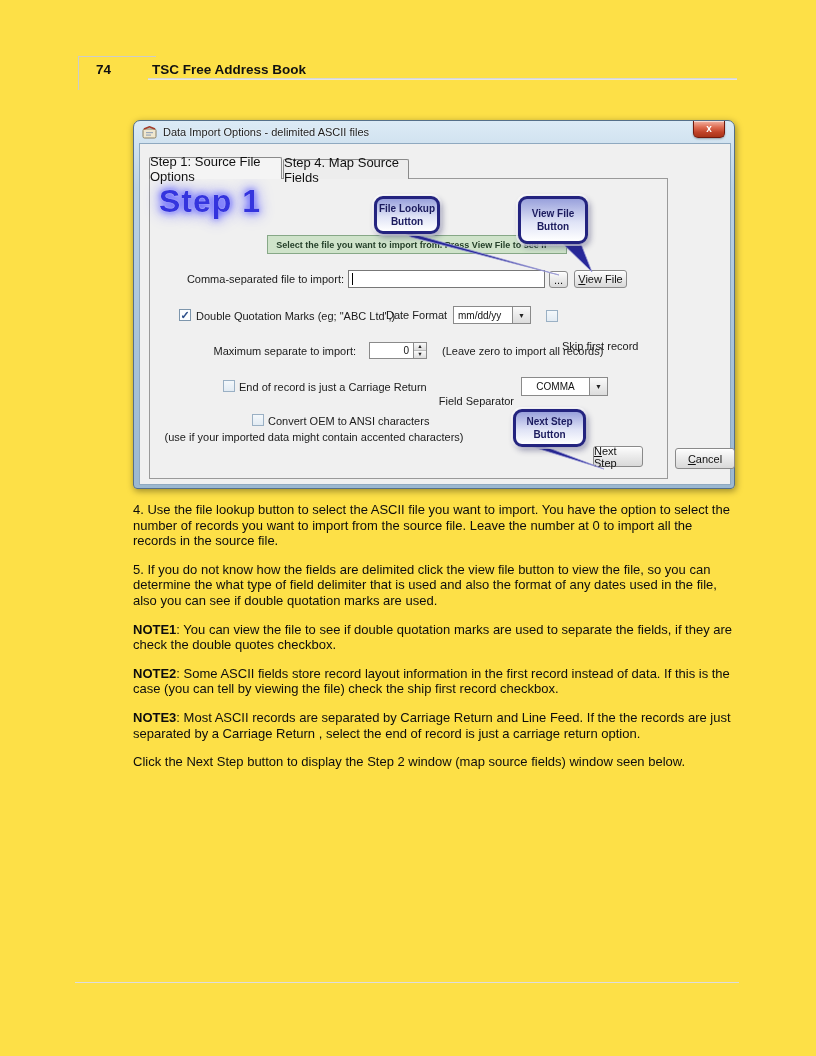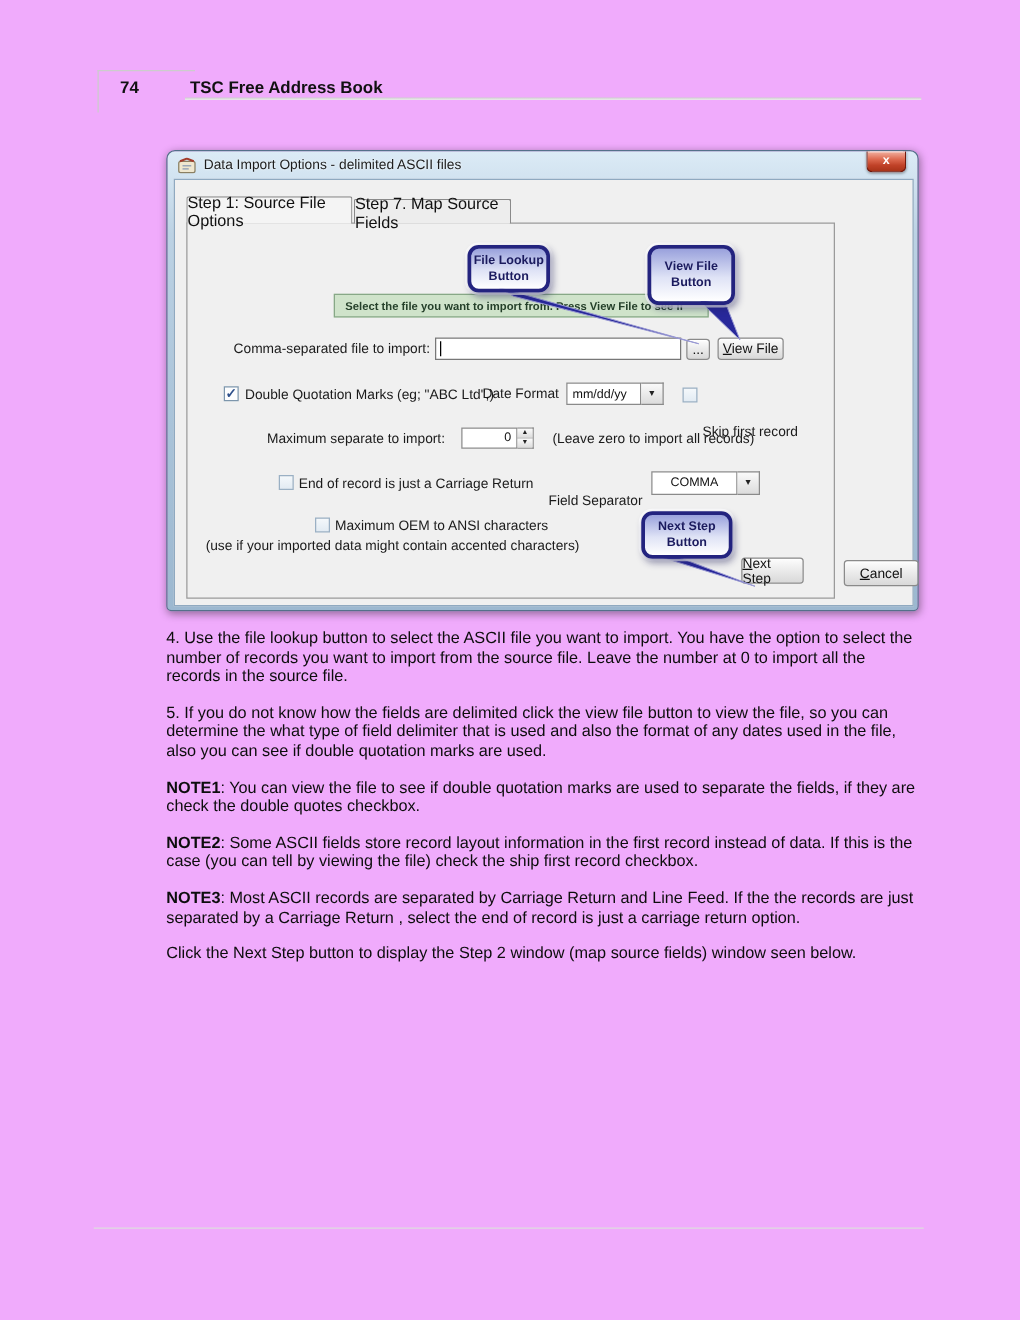--- a/index.html
+++ b/index.html
@@ -1,18 +1,18 @@
 <!DOCTYPE html>
 <html><head>
 <meta charset="utf-8">
 <style>
   * { margin:0; padding:0; box-sizing:border-box; }
   html,body { background:#888; }
   .page {
-    position:relative; width:816px; height:1056px; background:#f0abfc;
+    position:relative; width:816px; height:1056px; background:#fde047;
     font-family:"Liberation Sans", sans-serif; color:#111; overflow:hidden;
     margin:0 auto;
   }
   
   .hdr-vline  { position:absolute; left:78px;  top:56px; width:1px;  height:34px; background:#cccccc; }
   .hdr-topline{ position:absolute; left:78px;  top:56px; width:78px; height:1px;  background:#cccccc; }
   .hdr-rule   { position:absolute; left:148px; top:78px; width:589px; height:2px; background:linear-gradient(180deg,#cfcfcf,#ececec); }
   .hdr-num    { position:absolute; left:96px;  top:62px; font-size:13.5px; font-weight:bold; }
   .hdr-title  { position:absolute; left:152px; top:62px; font-size:13.5px; font-weight:bold; }
   
@@ -128,24 +128,25 @@
     <div class="close-btn">
       <span>x</span>
     </div>
 
     <div class="client"></div>
 
     <div class="tab active">
       <span>Step 1: Source File Options</span>
     </div>
     <div class="tab inactive">
-      <span>Step 7. Map Source Fields</span>
+      <span>Step 4. Map Source Fields</span>
     </div>
     <div class="tabpage"></div>
 
+    <div class="step-logo">Step 1</div>
 
     <div class="greenbar">Select the file you want to import from. Press View File to see if ""</div>
 
     <div class="lbl r" style="left:40px;top:152px;width:170px;">Comma-separated file to import:</div>
     <div class="textbox" style="left:214px;top:149px;width:197px;height:18px;">
       <div class="caret"></div>
       <span></span>
     </div>
     <div class="btn" style="left:415px;top:150px;width:19px;height:17px;">
       <span>...</span>
@@ -178,21 +179,21 @@
 
     <div class="cb" style="left:89px;top:259px;"></div>
     <div class="lbl" style="left:105px;top:260px;">End of record is just a Carriage Return</div>
     <div class="lbl r" style="left:290px;top:274px;width:90px;">Field Separator</div>
     <div class="combo" style="left:387px;top:256px;height:19px;">
       <div class="field center" style="width:69px;">COMMA</div>
       <div class="arrow">▼</div>
     </div>
 
     <div class="cb" style="left:118px;top:293px;"></div>
-    <div class="lbl" style="left:134px;top:294px;">Maximum OEM to ANSI characters</div>
+    <div class="lbl" style="left:134px;top:294px;">Convert OEM to ANSI characters</div>
     <div class="lbl" style="left:19px;top:310px;width:322px;text-align:center;">(use if your imported data might contain accented characters)</div>
 
     <div class="btn" style="left:459px;top:325px;width:50px;height:21px;">
       <span class="ul-first">Next Step</span>
     </div>
     <div class="btn" style="left:541px;top:327px;width:60px;height:21px;">
       <span class="ul-first">Cancel</span>
     </div>
 
     <svg class="arrow-layer" viewBox="0 0 602 369">

